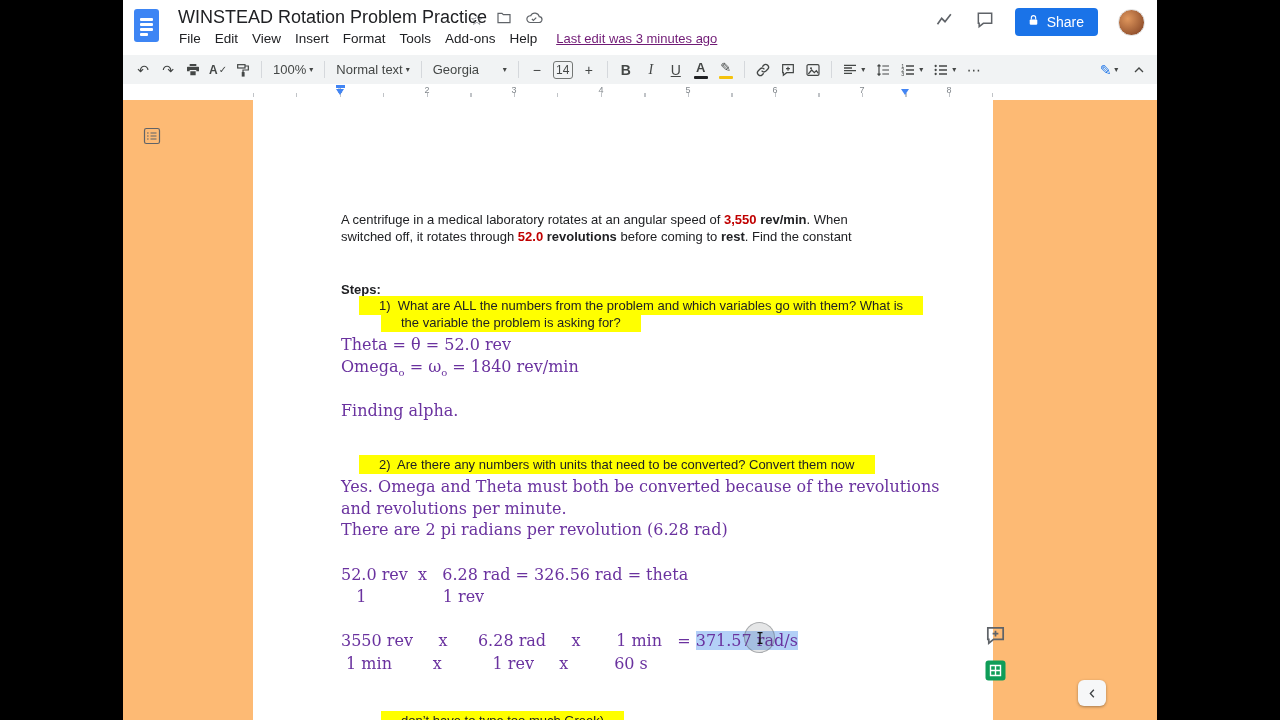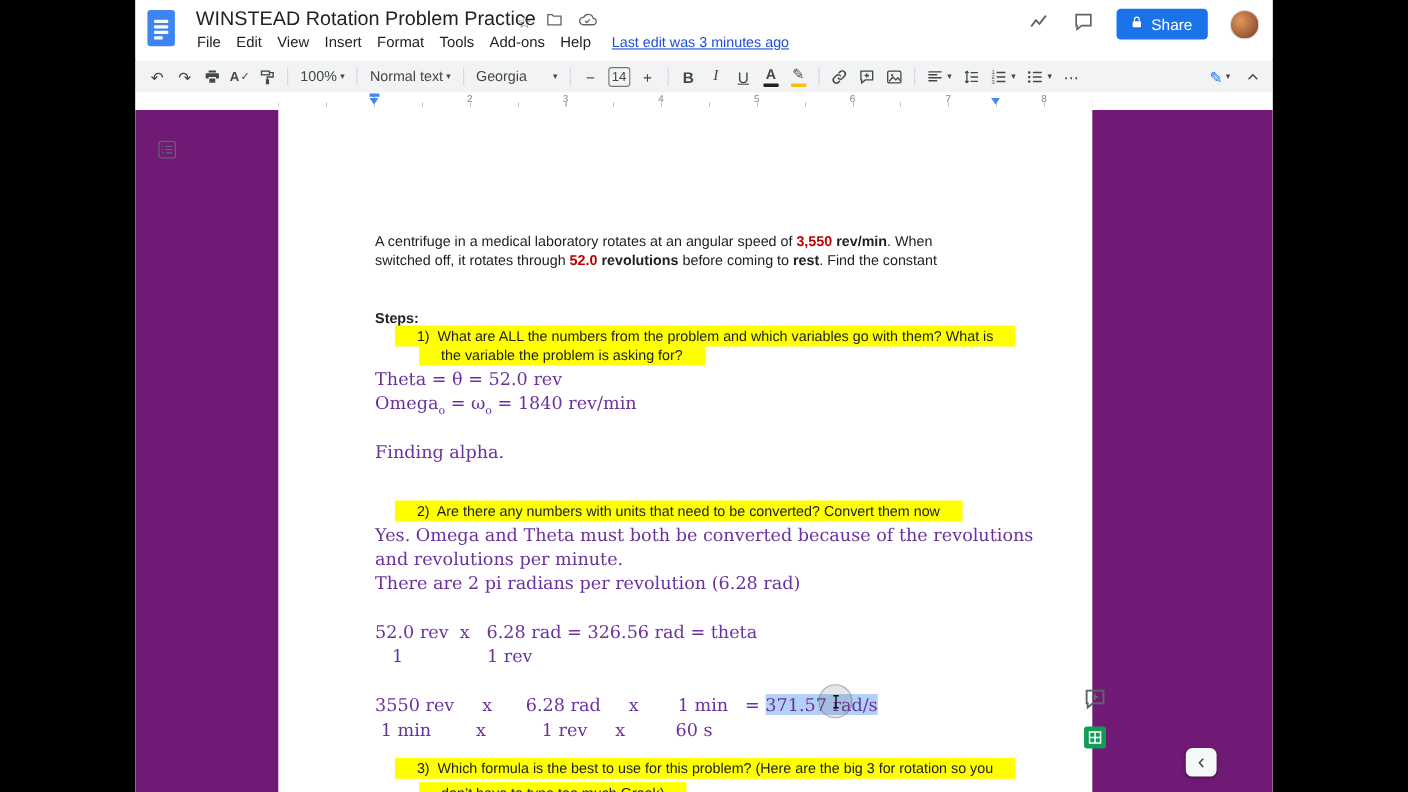--- a/index.html
+++ b/index.html
@@ -15,21 +15,21 @@
   .docs-logo { position:absolute; left:11px; top:9px; width:25px; height:33px;
                background:#3d85f4; border-radius:3px; }
   .docs-logo .bar { position:absolute; left:6px; height:2.5px; background:#fff; border-radius:1px; }
   .doc-title { position:absolute; left:55px; top:7px; font-size:18px; color:#202124; white-space:nowrap; }
   .title-icons { position:absolute; left:347px; top:9px; display:flex; gap:13px;
                  align-items:center; color:#5f6368; }
   .title-icons .glyph { font-size:15px; line-height:18px; }
   .menubar { position:absolute; left:49px; top:28px; height:20px; display:flex;
              align-items:center; font-size:13.5px; color:#202124; }
   .menubar .mi { padding:2px 7px; border-radius:3px; cursor:default; }
-  .last-edit { margin-left:12px; font-size:13px; color:#1d4ed8; text-decoration:underline; white-space:nowrap; }
+  .last-edit { margin-left:12px; font-size:13px; color:#701a75; text-decoration:underline; white-space:nowrap; }
   .tb-right { position:absolute; right:12px; top:7px; height:30px; display:flex;
               align-items:center; gap:20px; color:#5f6368; }
   .share-btn { display:flex; align-items:center; gap:7px; background:#1a73e8; color:#fff;
                font-size:14px; height:28px; padding:0 14px 0 12px; border-radius:4px; }
   .avatar { width:27px; height:27px; border-radius:50%;
             background:radial-gradient(circle at 35% 35%, #e0975d, #7a3b1e); border:1px solid #e0e0e0; }
 
   
   .toolbar { position:absolute; left:0; right:0; top:55px; height:29px; background:#f1f3f4;
              display:flex; align-items:center; padding:0 8px; gap:1px; color:#444746; }
@@ -57,21 +57,21 @@
   .ruler .ticks { position:absolute; left:130px; width:740px; top:9px; height:4px;
                   background:repeating-linear-gradient(to right, #c0c3c7 0 1px, transparent 1px 43.5px); }
   .ruler .num { position:absolute; top:1px; width:12px; text-align:center; font-size:9px; color:#80868b; }
   .marker-left { position:absolute; left:213px; top:1px; }
   .marker-left .mbar { width:9px; height:3px; background:#4285f4; margin:0 0 1px 0; }
   .tri-down { width:0; height:0; border-left:4.5px solid transparent; border-right:4.5px solid transparent;
               border-top:6px solid #4285f4; }
   .marker-right { position:absolute; left:778px; top:5px; }
 
   
-  .docarea { position:absolute; left:0; right:0; top:100px; bottom:0; background:#701a75;text-align:center; }
+  .docarea { position:absolute; left:0; right:0; top:100px; bottom:0; background:#fdba74;text-align:center; }
   .outline-btn { position:absolute; left:20px; top:27px; width:18px; height:18px; color:#5f6368; }
   .outline-btn svg { width:18px; height:18px; }
   .page { position:absolute; left:130px; top:0; width:740px; height:620px; background:#fff; }
 
   .line { position:absolute; white-space:pre; }
   .sans { font-size:13px; line-height:16px; color:#202124; font-family:"Liberation Sans", sans-serif; }
   .serif { font-family:"DejaVu Serif","Liberation Serif", serif; font-size:16px; line-height:21px; color:#6a329f; }
   .hl { background:#ffff00; padding:2px 20px; }
   .bold { font-weight:700; }
   .redbold { color:#c00000; font-weight:700; }
@@ -314,21 +314,20 @@
       <div class="line serif" style="top:376px;left:88px"><span>Yes. Omega and Theta must both be converted because of the revolutions</span></div>
       <div class="line serif" style="top:398px;left:88px"><span>and revolutions per minute.</span></div>
       <div class="line serif" style="top:419px;left:88px"><span>There are 2 pi radians per revolution (6.28 rad)</span></div>
 
       <div class="line serif" style="top:464px;left:88px"><span>52.0 rev  x   6.28 rad = 326.56 rad = theta</span></div>
       <div class="line serif" style="top:486px;left:88px"><span>   1               1 rev</span></div>
 
       <div class="line serif" style="top:530px;left:88px"><span>3550 rev     x      6.28 rad     x       1 min   = </span><span class="sel">371.57 rad/s</span></div>
       <div class="line serif" style="top:553px;left:88px"><span> 1 min        x          1 rev     x         60 s</span></div>
 
-      <div class="line sans" style="top:591px;left:106px"><span class="hl">3)  Which formula is the best to use for this problem? (Here are the big 3 for rotation so you</span></div>
       <div class="line sans" style="top:613px;left:128px"><span class="hl">don’t have to type too much Greek)</span></div>
 
       <div class="click-ripple">
         <svg viewBox="0 0 12 16" width="10" height="14">
             <path d="M3 1.5h6M3 14.5h6M6 1.5v13" stroke="#111" stroke-width="1.6" fill="none"></path>
           </svg>
       </div>
     </div>
 
     <span class="float-comment">

